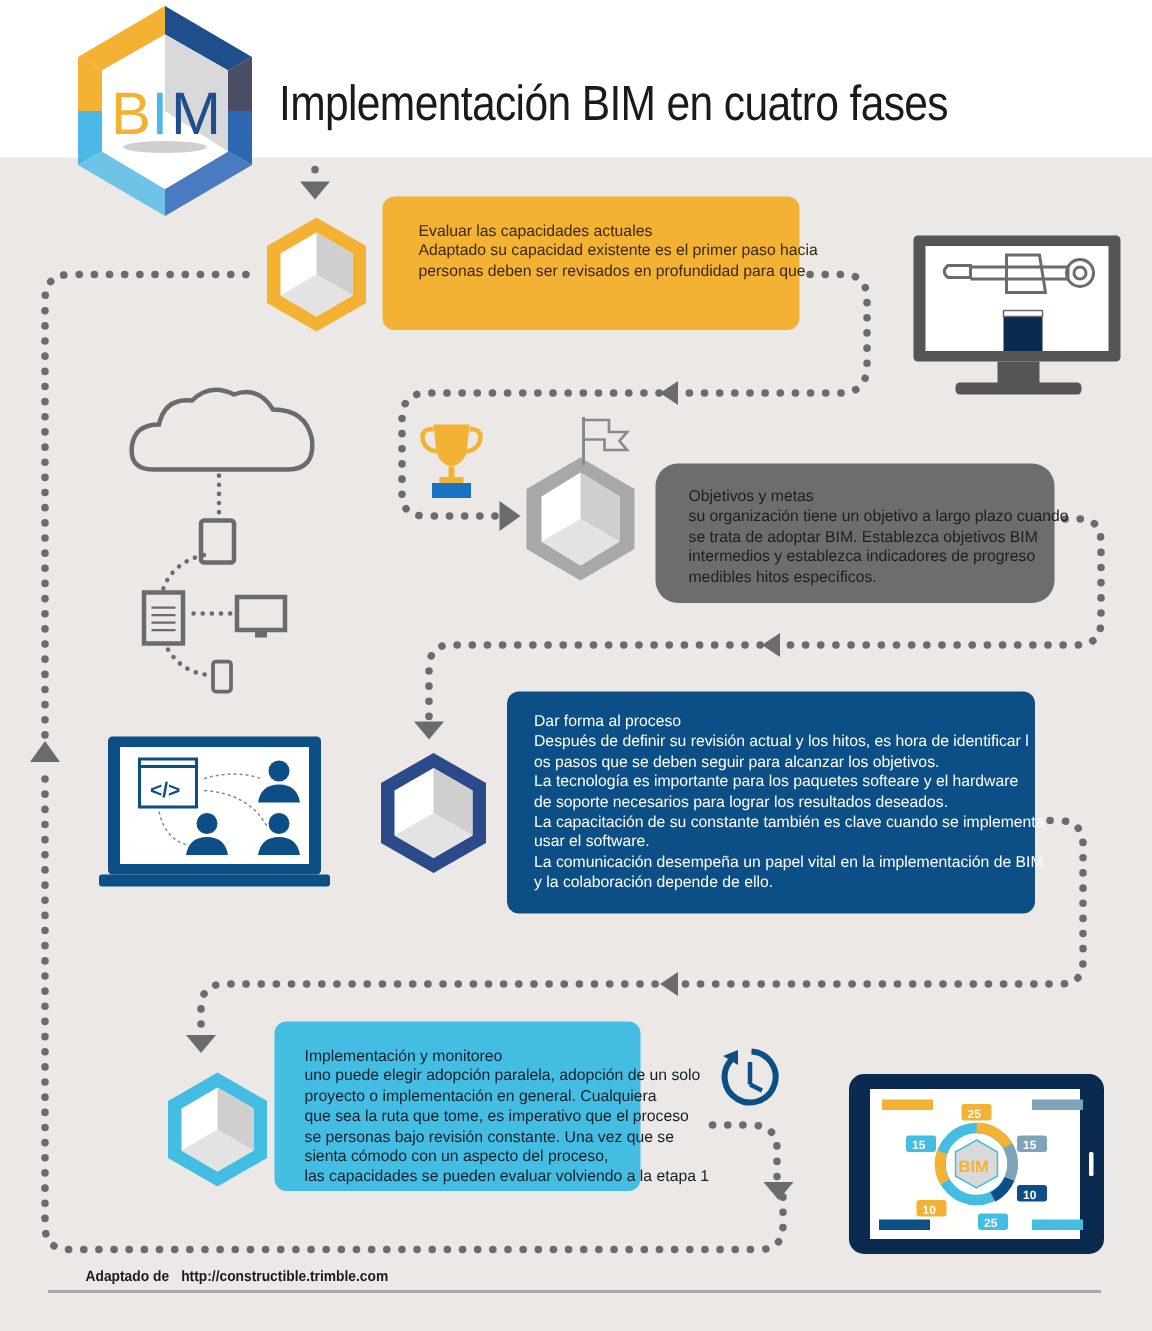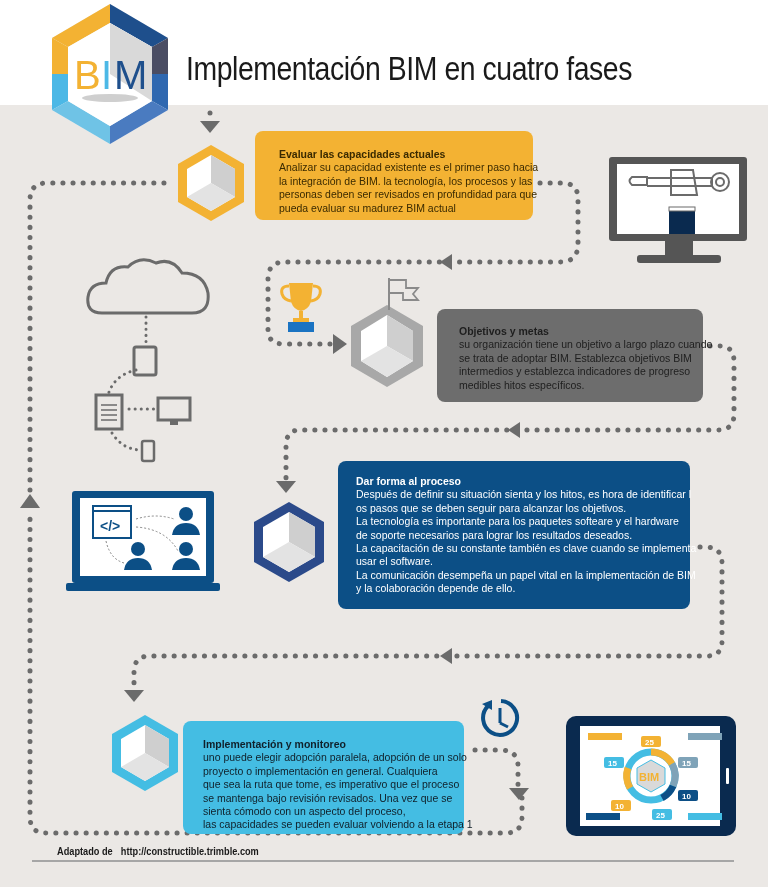--- a/index.html
+++ b/index.html
@@ -2,26 +2,26 @@
 <html><head>
 <meta charset="utf-8">
 <style>
   * { box-sizing: border-box; margin: 0; padding: 0; }
   html, body { width: 768px; height: 887px; overflow: hidden; }
   body { background: #ebe8e5; font-family: "Liberation Sans", sans-serif; position: relative; }
   .header { position: absolute; left: 0; top: 0; width: 768px; height: 105px; background: #ffffff; }
   .title { position: absolute; left: 186px; top: 50px; font-size: 33px; color: #1a1a1a; letter-spacing: -0.5px; font-family: "Liberation Sans", sans-serif; transform: scaleX(0.86); transform-origin: left top; white-space: nowrap; }
   .abs { position: absolute; }
   .box { position: absolute; border-radius: 8px; padding: 14px 22px 10px 22px; font-size: 10.5px; line-height: 13.4px; }
-  .box .h { font-weight: bold; display: block; }
+  .box .h { font-weight: normal; display: block; }
   .box .l { display: block; white-space: nowrap; }
   .box1 { left: 255px; top: 131px; width: 278px; height: 89px; background: #f3b233; color: #3a2a00; padding-left: 24px; padding-top: 17px; }
-  .box2 { left: 437px; top: 309px; width: 266px; height: 93px; background: #6d6d6d; color: #1e1e1e; padding-left: 22px; padding-top: 16px; }
+  .box2 { left: 437px; top: 309px; width: 266px; height: 93px; background: #6d6d6d; color: #1e1e1e; padding-left: 22px; padding-top: 16px; border-radius: 15px; }
   .box3 { left: 338px; top: 461px; width: 352px; height: 148px; background: #0c4f86; color: #ffffff; padding-left: 18px; padding-top: 14px; }
-  .box4 { left: 183px; top: 721px; width: 281px; height: 113px; background: #44bde3; color: #10202a; padding-left: 20px; padding-top: 17px; }
+  .box4 { left: 183px; top: 681px; width: 244px; height: 113px; background: #44bde3; color: #10202a; padding-left: 20px; padding-top: 17px; }
   .footer { position: absolute; left: 57px; top: 846px; font-size: 10px; font-weight: bold; color: #1a1a1a; transform: scaleX(0.92); transform-origin: left top; white-space: nowrap; }
   .footer span { margin-right: 6px; }
   .rule { position: absolute; left: 32px; top: 860px; width: 702px; height: 2px; background: #a6a6a6; }
   svg { display: block; }
 </style>
 </head>
 <body>
 
 <div class="header"></div>
 
@@ -109,52 +109,50 @@
   <svg width="70" height="80" viewBox="0 0 70 80">
     <polygon points="35,2 68,21 68,59 35,78 2,59 2,21" fill="#44bde3"></polygon>
     <polygon points="35,12 59,26 59,54 35,68 11,54 11,26" fill="#ffffff"></polygon>
     <polygon points="35,12 59,26 59,54 35,40" fill="#cfcfcf"></polygon>
     <polygon points="35,40 59,54 35,68 11,54" fill="#e3e3e3"></polygon>
   </svg>
 </div>
 
 <div class="box box1">
   <span class="h">Evaluar las capacidades actuales</span>
-  <span class="l">Analizar su capacidad existente es el primer paso hacia</span>
-  <span class="l">la integración de BIM. la tecnología, los procesos y las</span>
+  <span class="l">Adaptado su capacidad existente es el primer paso hacia</span>
   <span class="l">personas deben ser revisados en profundidad para que</span>
-  <span class="l">pueda evaluar su madurez BIM actual</span>
 </div>
 
 <div class="box box2">
   <span class="h">Objetivos y metas</span>
   <span class="l">su organización tiene un objetivo a largo plazo cuando</span>
   <span class="l">se trata de adoptar BIM. Establezca objetivos BIM</span>
   <span class="l">intermedios y establezca indicadores de progreso</span>
   <span class="l">medibles hitos específicos.</span>
 </div>
 
 <div class="box box3">
   <span class="h">Dar forma al proceso</span>
-  <span class="l">Después de definir su situación sienta y los hitos, es hora de identificar l</span>
+  <span class="l">Después de definir su revisión actual y los hitos, es hora de identificar l</span>
   <span class="l">os pasos que se deben seguir para alcanzar los objetivos.</span>
   <span class="l">La tecnología es importante para los paquetes softeare y el hardware</span>
   <span class="l">de soporte necesarios para lograr los resultados deseados.</span>
   <span class="l">La capacitación de su constante también es clave cuando se implementa</span>
   <span class="l">usar el software.</span>
   <span class="l">La comunicación desempeña un papel vital en la implementación de BIM</span>
   <span class="l">y la colaboración depende de ello.</span>
 </div>
 
 <div class="box box4">
   <span class="h">Implementación y monitoreo</span>
   <span class="l">uno puede elegir adopción paralela, adopción de un solo</span>
   <span class="l">proyecto o implementación en general. Cualquiera</span>
   <span class="l">que sea la ruta que tome, es imperativo que el proceso</span>
-  <span class="l">se mantenga bajo revisión revisados. Una vez que se</span>
+  <span class="l">se personas bajo revisión constante. Una vez que se</span>
   <span class="l">sienta cómodo con un aspecto del proceso,</span>
   <span class="l">las capacidades se pueden evaluar volviendo a la etapa 1</span>
 </div>
 
 <div class="abs" style="left:607px;top:155px;">
   <svg width="142" height="110" viewBox="0 0 142 110">
     <rect x="2" y="2" width="138" height="84" rx="3" fill="#555555"></rect>
     <rect x="10" y="9" width="122" height="70" fill="#ffffff"></rect>
     <rect x="58" y="86" width="28" height="16" fill="#555555"></rect>
     <rect x="30" y="100" width="84" height="8" rx="3" fill="#555555"></rect>

